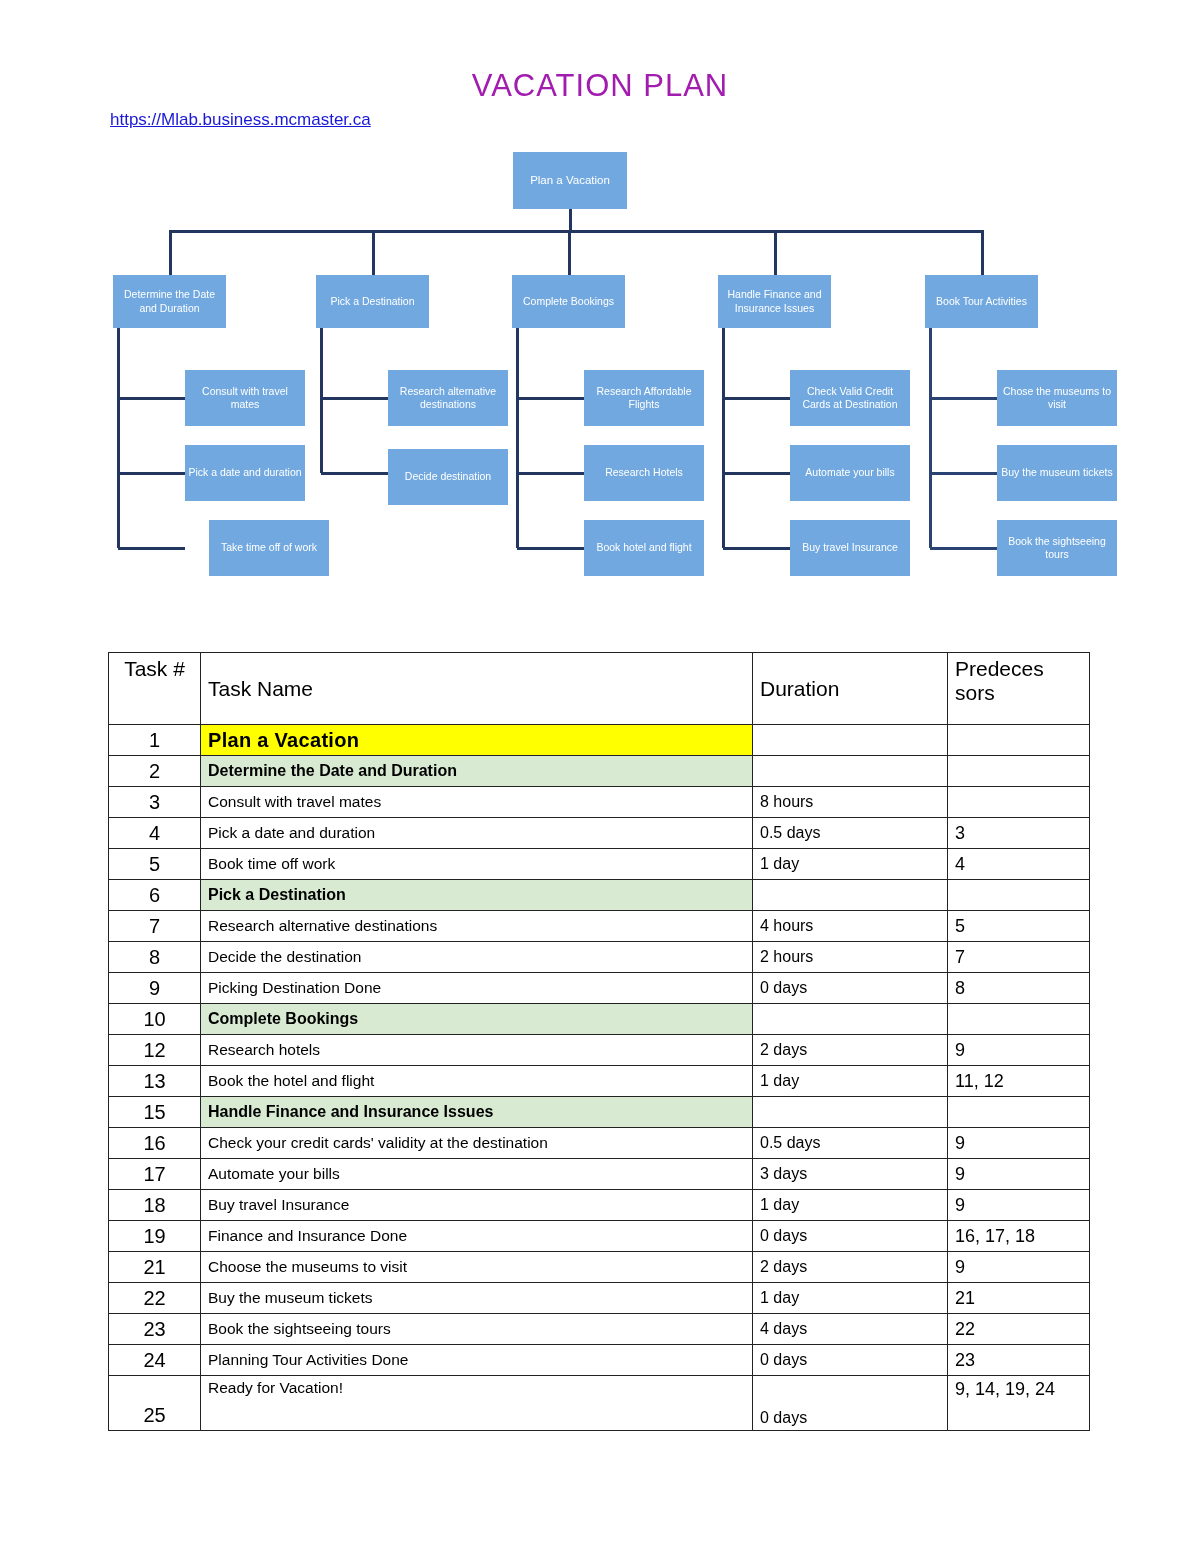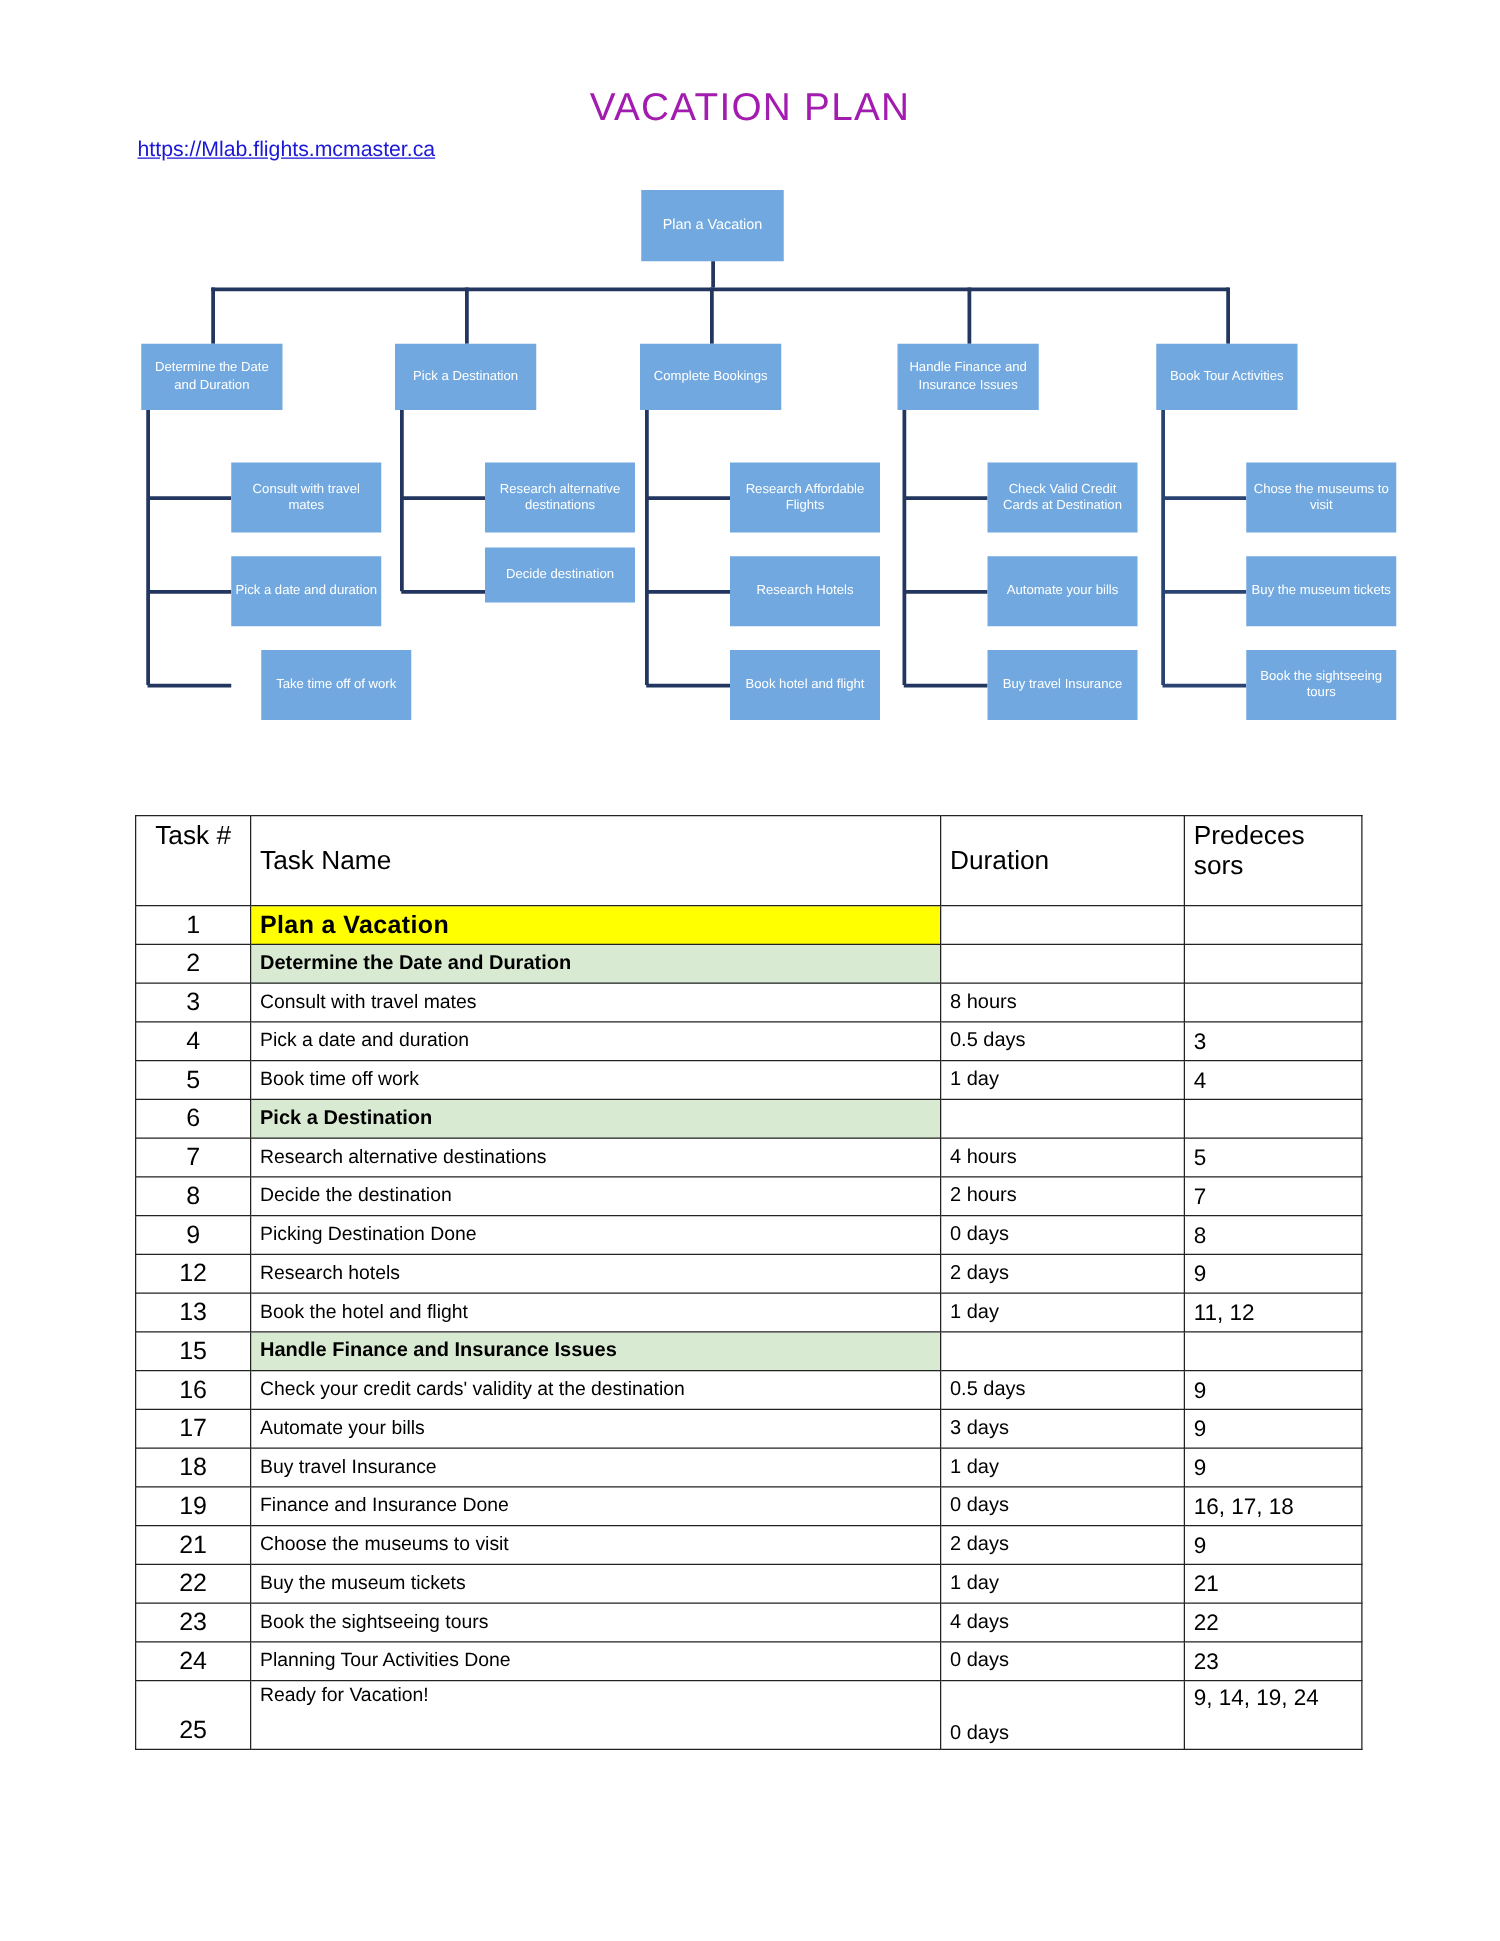--- a/index.html
+++ b/index.html
@@ -121,42 +121,42 @@
   tr.hl-green  td.name { background: #D9EAD3; font-size: 16px; font-weight: bold; }
   tr.tall td { height: 48px; vertical-align: top; margin-left: 22px; }
   tr.tall td.num  { vertical-align: bottom; }
   tr.tall td.dur  { vertical-align: bottom; }
   tr.tall td.pred { vertical-align: top; line-height: 1.15; }
 </style>
 </head>
 <body>
 
 <div class="doc-title">VACATION PLAN</div>
-<a class="doc-link" href="#">https://Mlab.flights.mcmaster.ca</a>
+<a class="doc-link" href="#">https://Mlab.business.mcmaster.ca</a>
 
 <div class="chart" id="chart">
     <div class="node root" style="left: 513px; top: 12px; width: 114px; height: 57px;">Plan a Vacation</div>
     <div class="line v" style="left: 569px; top: 69px; height: 21px;"></div>
     <div class="line h" style="left: 168.5px; top: 90px; width: 814px;"></div>
     <div class="line v" style="left: 168.5px; top: 90px; height: 45px;"></div>
     <div class="node" style="left: 113px; top: 135px; width: 113px; height: 53px;">Determine the Date and Duration</div>
     <div class="line v" style="left: 117px; top: 188px; height: 220px;"></div>
     <div class="line h" style="left: 118px; top: 257px; width: 67px;"></div>
     <div class="node" style="left: 185px; top: 230px; width: 120px; height: 56px;">Consult with travel mates</div>
     <div class="line h" style="left: 118px; top: 332px; width: 67px;"></div>
     <div class="node" style="left: 185px; top: 305px; width: 120px; height: 56px;">Pick a date and duration</div>
     <div class="line h" style="left: 118px; top: 407px; width: 67px;"></div>
     <div class="node" style="left: 185px; top: 380px; width: 120px; height: 56px; margin-left: 24px;">Take time off of work</div>
     <div class="line v" style="left: 371.5px; top: 90px; height: 45px;"></div>
     <div class="node" style="left: 316px; top: 135px; width: 113px; height: 53px;">Pick a Destination</div>
     <div class="line v" style="left: 320px; top: 188px; height: 145px;"></div>
     <div class="line h" style="left: 321px; top: 257px; width: 67px;"></div>
     <div class="node" style="left: 388px; top: 230px; width: 120px; height: 56px;">Research alternative destinations</div>
     <div class="line h" style="left: 321px; top: 332px; width: 67px;"></div>
-    <div class="node" style="left: 388px; top: 298px; width: 120px; height: 44px;">Decide destination</div>
+    <div class="node" style="left: 388px; top: 309px; width: 120px; height: 56px;">Decide destination</div>
     <div class="line v" style="left: 567.5px; top: 90px; height: 45px;"></div>
     <div class="node" style="left: 512px; top: 135px; width: 113px; height: 53px;">Complete Bookings</div>
     <div class="line v" style="left: 516px; top: 188px; height: 220px;"></div>
     <div class="line h" style="left: 517px; top: 257px; width: 67px;"></div>
     <div class="node" style="left: 584px; top: 230px; width: 120px; height: 56px;">Research Affordable Flights</div>
     <div class="line h" style="left: 517px; top: 332px; width: 67px;"></div>
     <div class="node" style="left: 584px; top: 305px; width: 120px; height: 56px;">Research Hotels</div>
     <div class="line h" style="left: 517px; top: 407px; width: 67px;"></div>
     <div class="node" style="left: 584px; top: 380px; width: 120px; height: 56px;">Book hotel and flight</div>
     <div class="line v" style="left: 773.5px; top: 90px; height: 45px;"></div>
@@ -243,20 +243,26 @@
           <td class="name">Decide the destination</td>
           <td class="dur">2 hours</td>
           <td class="pred">7</td>
         </tr>
         <tr>
           <td class="num">9</td>
           <td class="name">Picking Destination Done</td>
           <td class="dur">0 days</td>
           <td class="pred">8</td>
         </tr>
+        <tr class="hl-green">
+          <td class="num">10</td>
+          <td class="name">Complete Bookings</td>
+          <td class="dur"></td>
+          <td class="pred"></td>
+        </tr>
         <tr>
           <td class="num">12</td>
           <td class="name">Research hotels</td>
           <td class="dur">2 days</td>
           <td class="pred">9</td>
         </tr>
         <tr>
           <td class="num">13</td>
           <td class="name">Book the hotel and flight</td>
           <td class="dur">1 day</td>

